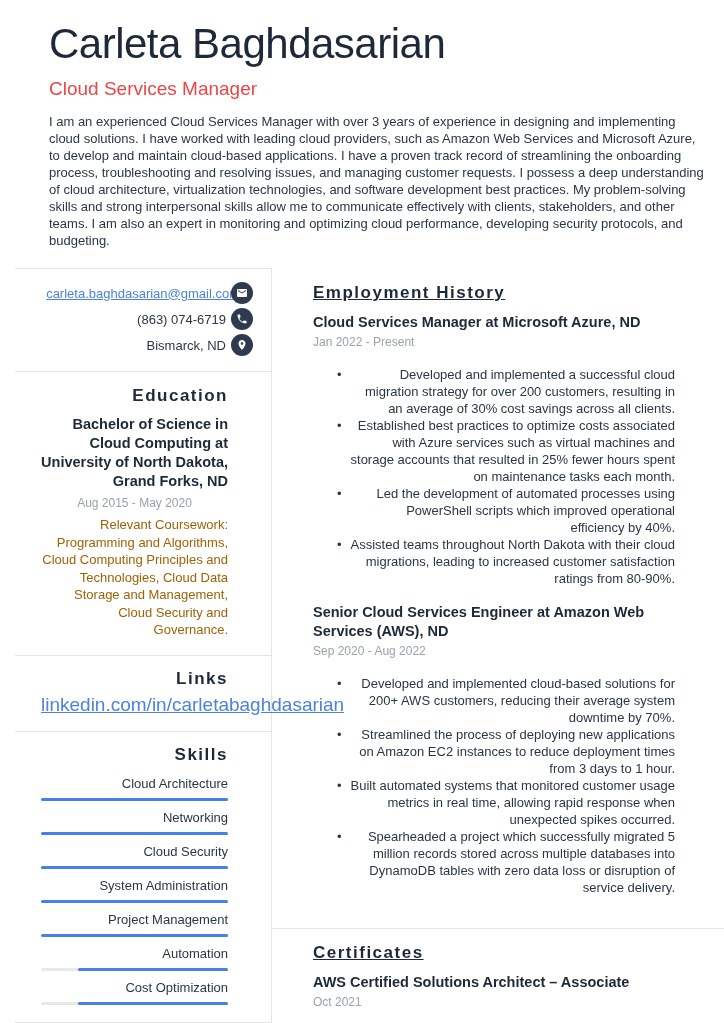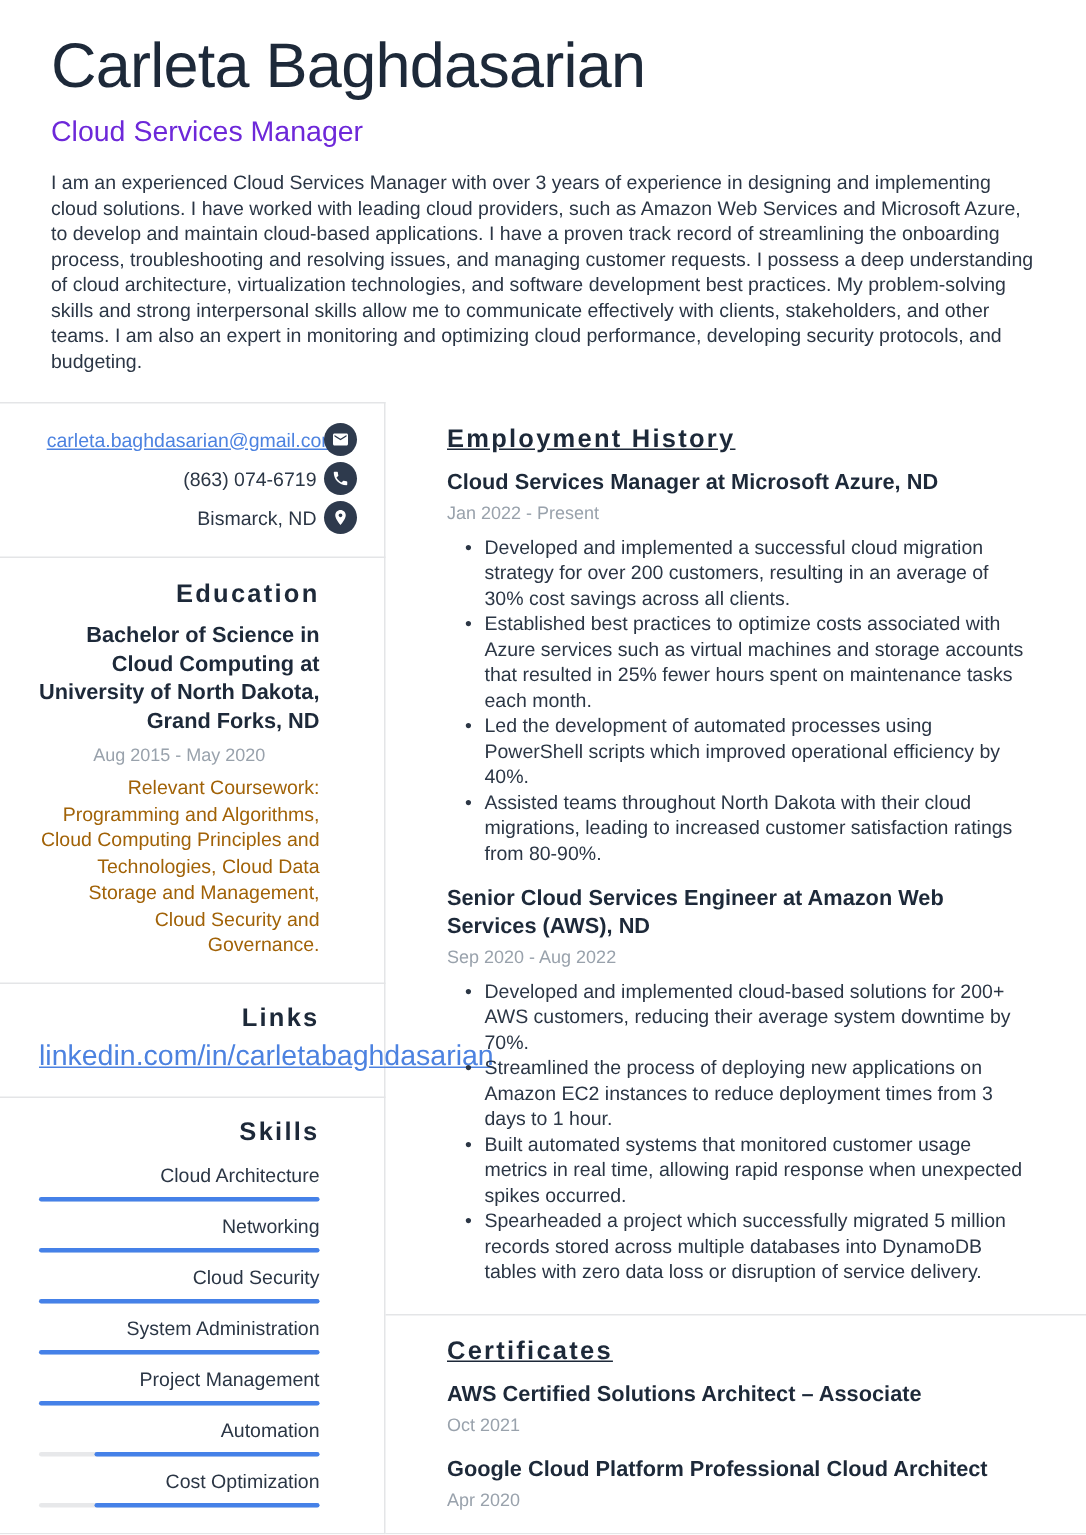--- a/index.html
+++ b/index.html
@@ -4,28 +4,29 @@
 <style>
   html,body{margin:0;padding:0;background:#ffffff;}
   .page{
     position:relative;
     width:724px;height:1023px;
     background:#fff;
     overflow:hidden;
     font-family:"Liberation Sans","DejaVu Sans",sans-serif;
     color:#2b3645;
     box-sizing:border-box;
+    padding-left:15px;
   }
   
   .header{padding:20px 34px 0 34px;}
   .name{
     font-size:42px;font-weight:400;letter-spacing:-0.5px;
     color:#1d2939;margin:0;line-height:48px;
   }
-  .job-title{font-size:19px;color:#6d28d9;margin-top:9px;line-height:24px;}
+  .job-title{font-size:19px;color:#ef4444;margin-top:9px;line-height:24px;}
   .summary{
     font-size:13px;line-height:17px;color:#2b3645;
     margin-top:12px;width:656px;
   }
   
   .content{display:flex;margin-top:19px;align-items:flex-start;}
   .sidebar{width:257px;flex:none;box-sizing:border-box;text-align:right;}
   .sidebar section{
     box-sizing:border-box;
     border-right:1px solid var(--border,#e4e5e7);
@@ -72,21 +73,21 @@
     color:#1d2939;margin:0 0 9px 0;line-height:22px;text-decoration:underline;
   }
   .employment{padding-top:14px;padding-bottom:16px;}
   .job{margin-top:10px;}
   .job:first-of-type{margin-top:0;}
   .job h3,.cert h3,.mem h3{
     font-size:14.5px;font-weight:700;color:#1d2939;
     margin:0;line-height:19px;
   }
   .job-date{font-size:12px;color:var(--muted,#99a2ac);margin:3px 0 6px 0;line-height:15px;}
-  .bullets{margin:4px;padding:0 0 0 21px;list-style:none;}
+  .bullets{margin:16px;padding:0 0 0 21px;list-style:none;text-align:right;}
   .bullets li{
     font-size:13px;line-height:17px;color:#2b3645;position:relative;
   }
   .bullets li::before{
     content:"\2022";position:absolute;left:-13px;color:#2b3645;
   }
   .job + .job{margin-top:13px;}
   .certificates{border-top:1px solid var(--border,#e4e5e7);padding-top:13px;padding-bottom:14px;}
   .cert{margin-top:0;}
   .cert + .cert{margin-top:13px;}

